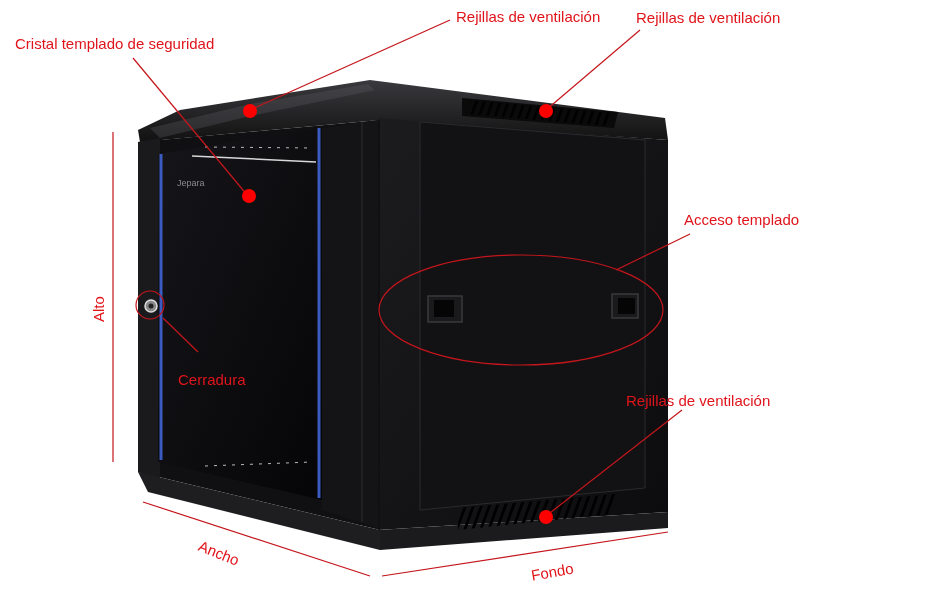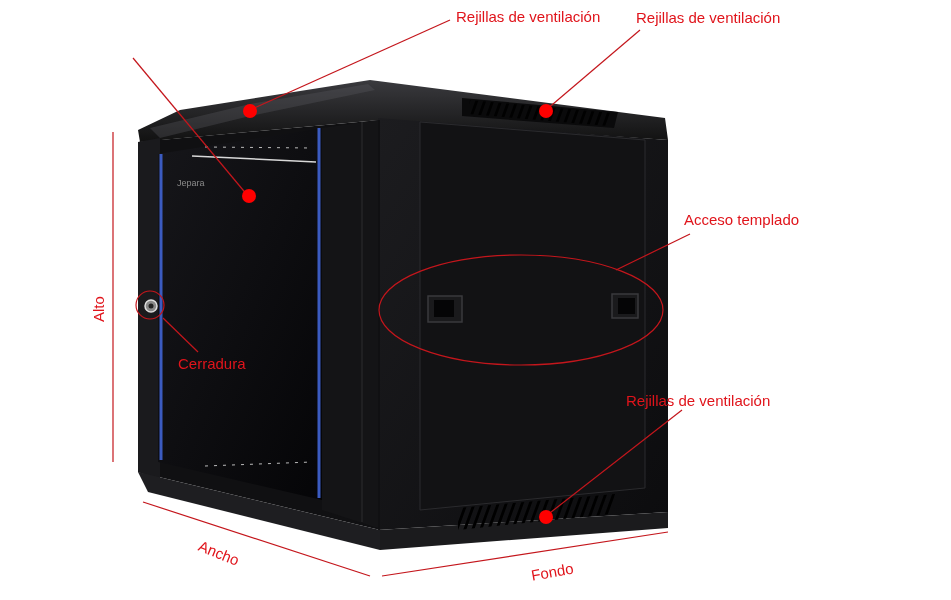--- a/index.html
+++ b/index.html
@@ -97,22 +97,23 @@
     <g fill="#ff0000">
       <circle cx="249" cy="196" r="7"></circle>
       <circle cx="250" cy="111" r="7"></circle>
       <circle cx="546" cy="111" r="7"></circle>
       <circle cx="546" cy="517" r="7"></circle>
     </g>
 
     <text x="177" y="186" fill="#8a8a8a" font-size="9" font-family="Liberation Sans, sans-serif">Jepara</text>
   </svg>
 
+  <div class="label" style="left:15px; top:36px;">Cristal templado de seguridad</div>
   <div class="label" style="left:456px; top:9px;">Rejillas de ventilación</div>
   <div class="label" style="left:636px; top:10px;">Rejillas de ventilación</div>
   <div class="label" style="left:684px; top:212px;">Acceso templado</div>
-  <div class="label" style="left:178px; top:356px;">Cerradura</div>
+  <div class="label" style="left:178px; top:372px;">Cerradura</div>
   <div class="label" style="left:626px; top:393px;">Rejillas de ventilación</div>
 
   <div class="label rot-alto" style="left:91px; top:322px;">Alto</div>
   <div class="label rot-ancho" style="left:202px; top:538px;">Ancho</div>
   <div class="label rot-fondo" style="left:530px; top:568px;">Fondo</div>
 </div>
 
 </body></html>

